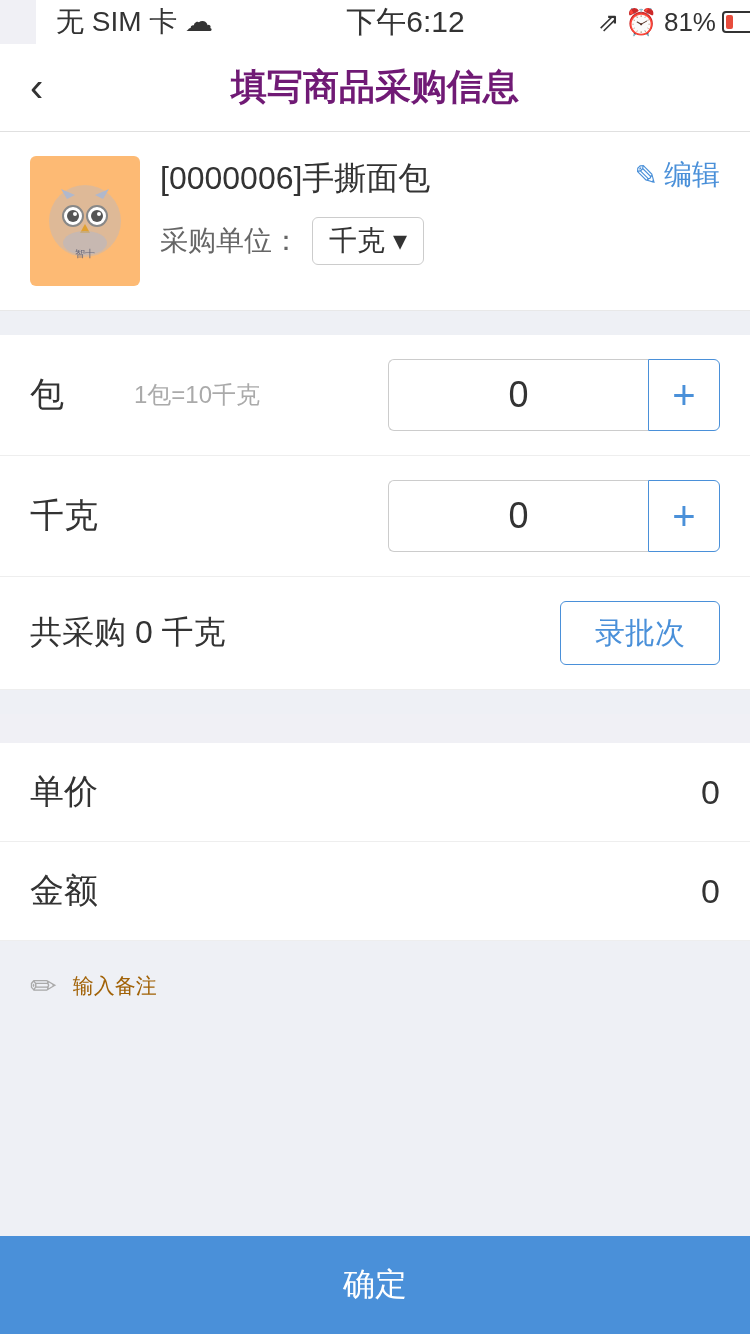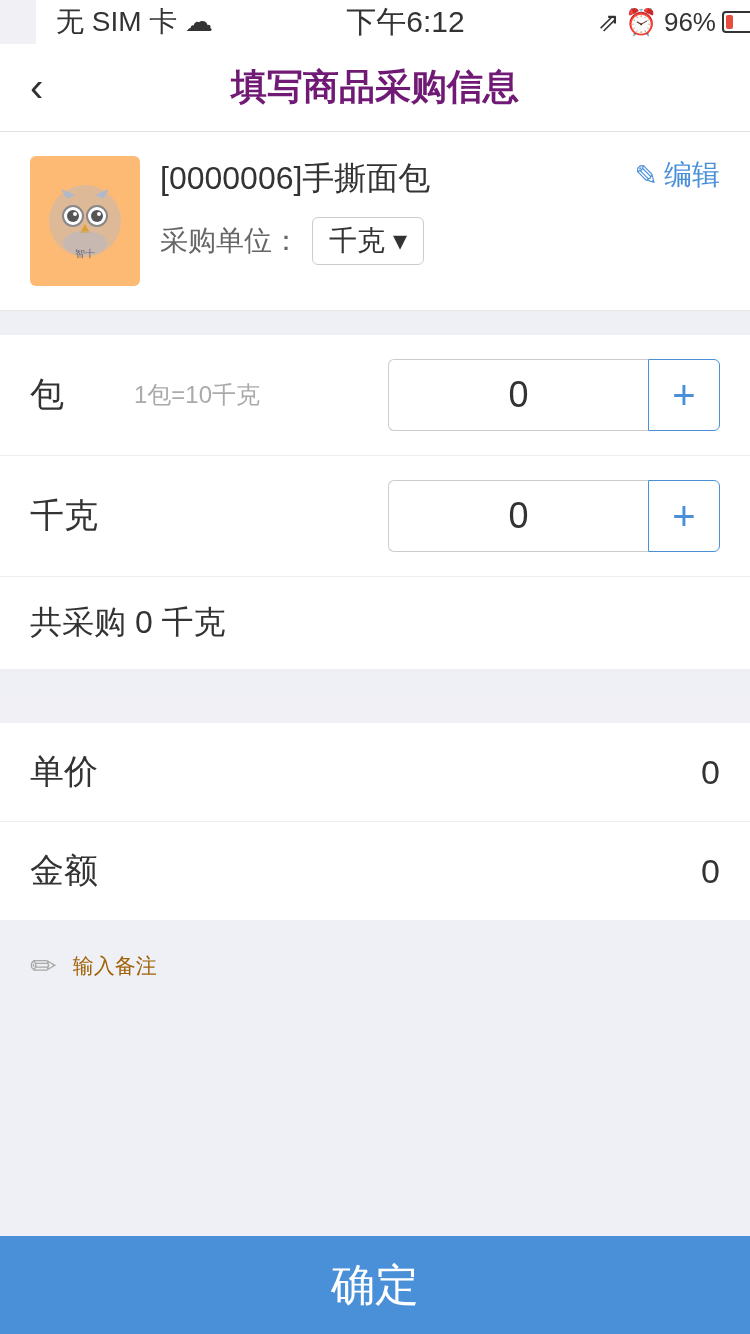--- a/index.html
+++ b/index.html
@@ -289,21 +289,21 @@
     }
 
     
     .confirm-btn {
       width: 750px;
       height: 98px;
       background: #4a90d9;
       display: flex;
       align-items: center;
       justify-content: center;
-      font-size: 44px;
+      font-size: 32px;
       color: #fff;
       font-weight: 500;
       cursor: pointer;
       position: fixed;
       bottom: 0;
       left: 0;
     }
 
     .page-wrapper {
       min-height: 1334px;
@@ -318,21 +318,21 @@
 <div class="page-wrapper">
 
   <div class="status-bar">
     <div class="status-left">
       <span>无 SIM 卡 ☁</span>
     </div>
     <div class="status-center">下午6:12</div>
     <div class="status-right">
       <span>⇗</span>
       <span>⏰</span>
-      <span>96%</span>
+      <span>81%</span>
       <span class="battery-box">
         <span class="battery-fill"></span>
       </span>
     </div>
   </div>
 
   <div class="nav-bar">
     <span class="nav-back">‹</span>
     <span class="nav-title">填写商品采购信息</span>
   </div>
@@ -397,20 +397,21 @@
       <span class="input-row-label">千克</span>
       <div class="input-row-right">
         <input class="number-input" type="text" value="0" style="">
         <div class="plus-btn">+</div>
       </div>
     </div>
   </div>
 
   <div class="summary-row">
     <span class="summary-text">共采购 0 千克</span>
+    <div class="batch-btn">录批次</div>
   </div>
 
   <div class="divider-band"></div>
 
   <div class="price-section">
     <div class="price-row">
       <span class="price-row-label">单价</span>
       <span class="price-row-value">0</span>
     </div>
     <div class="price-row">

